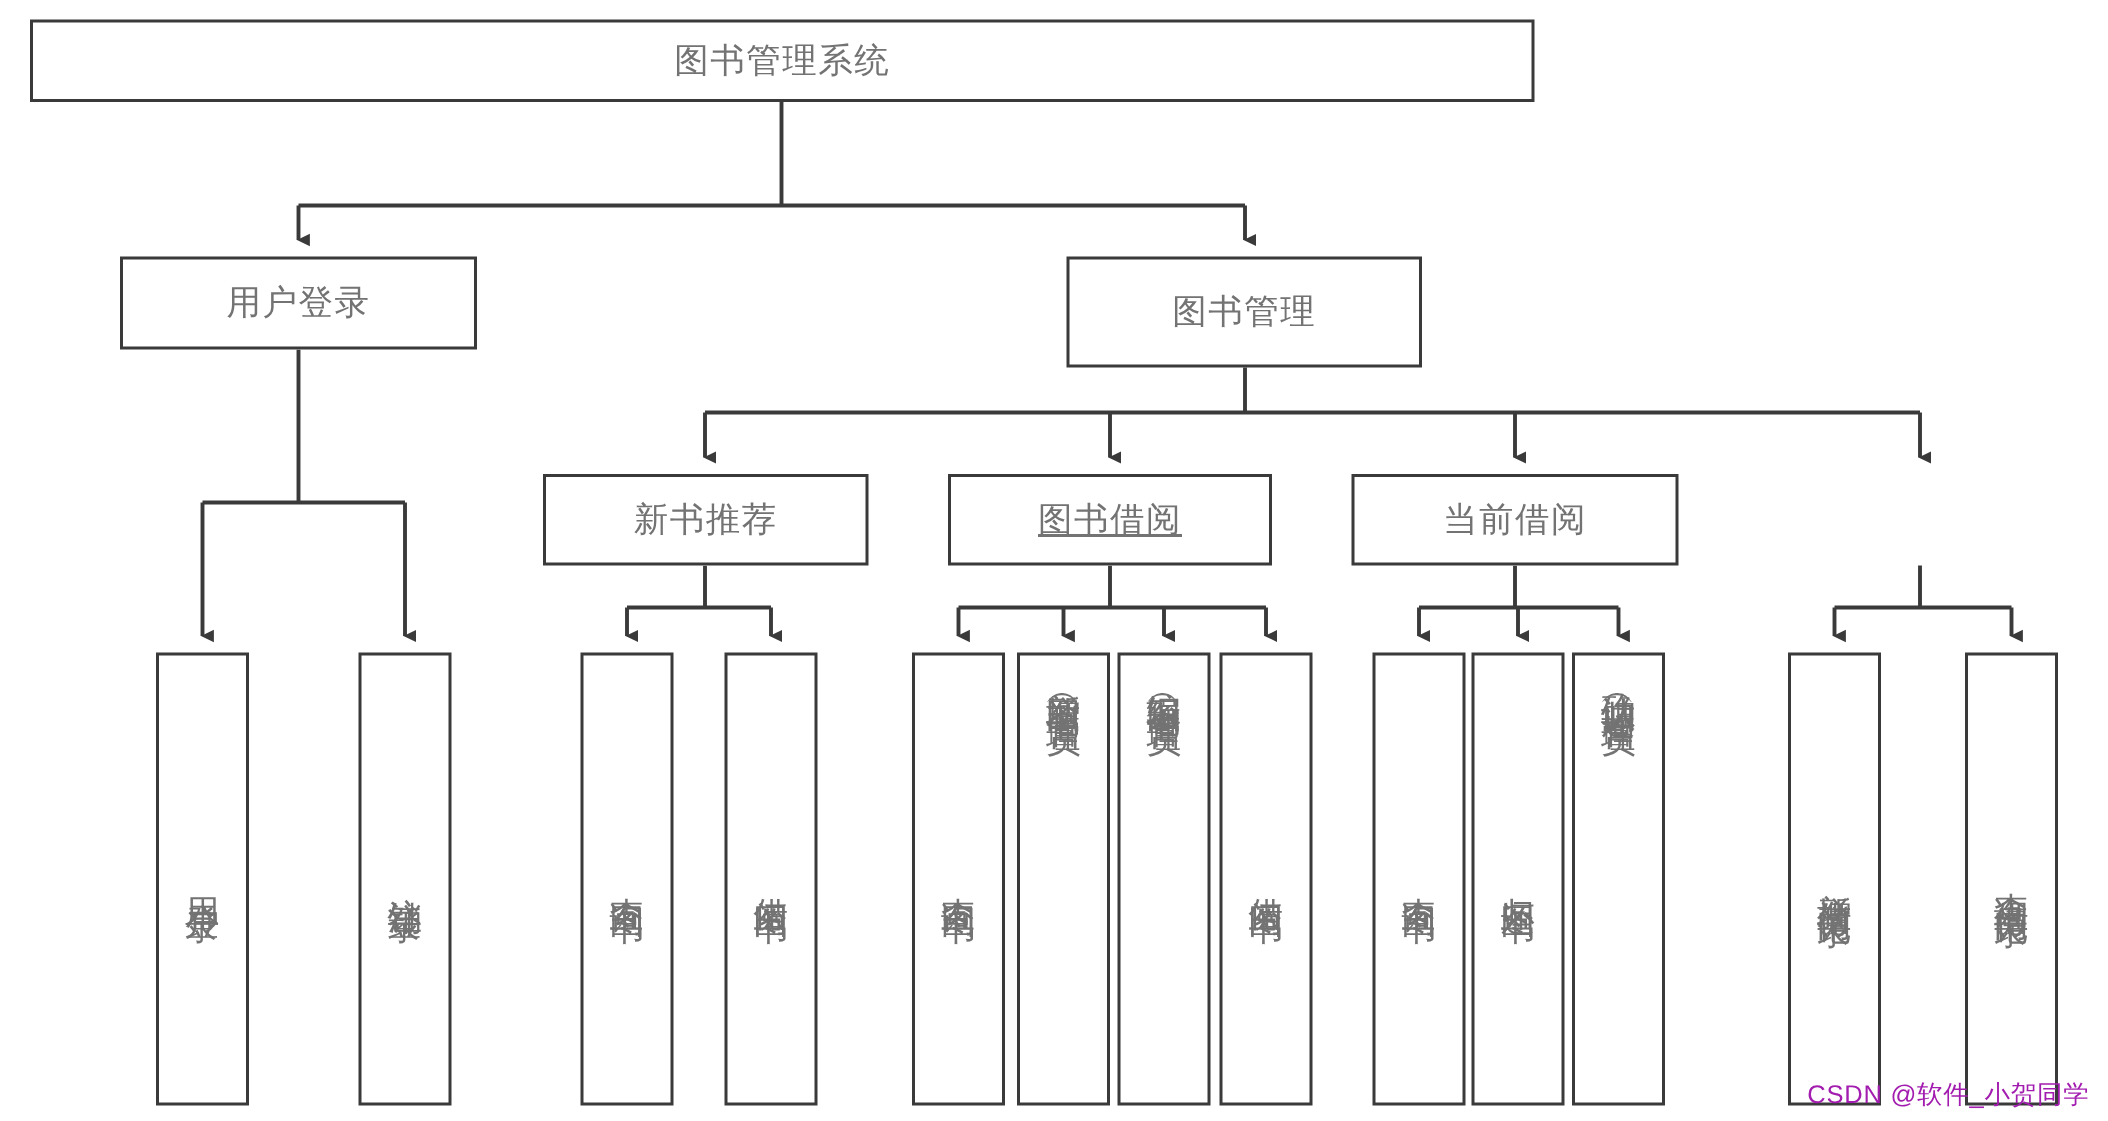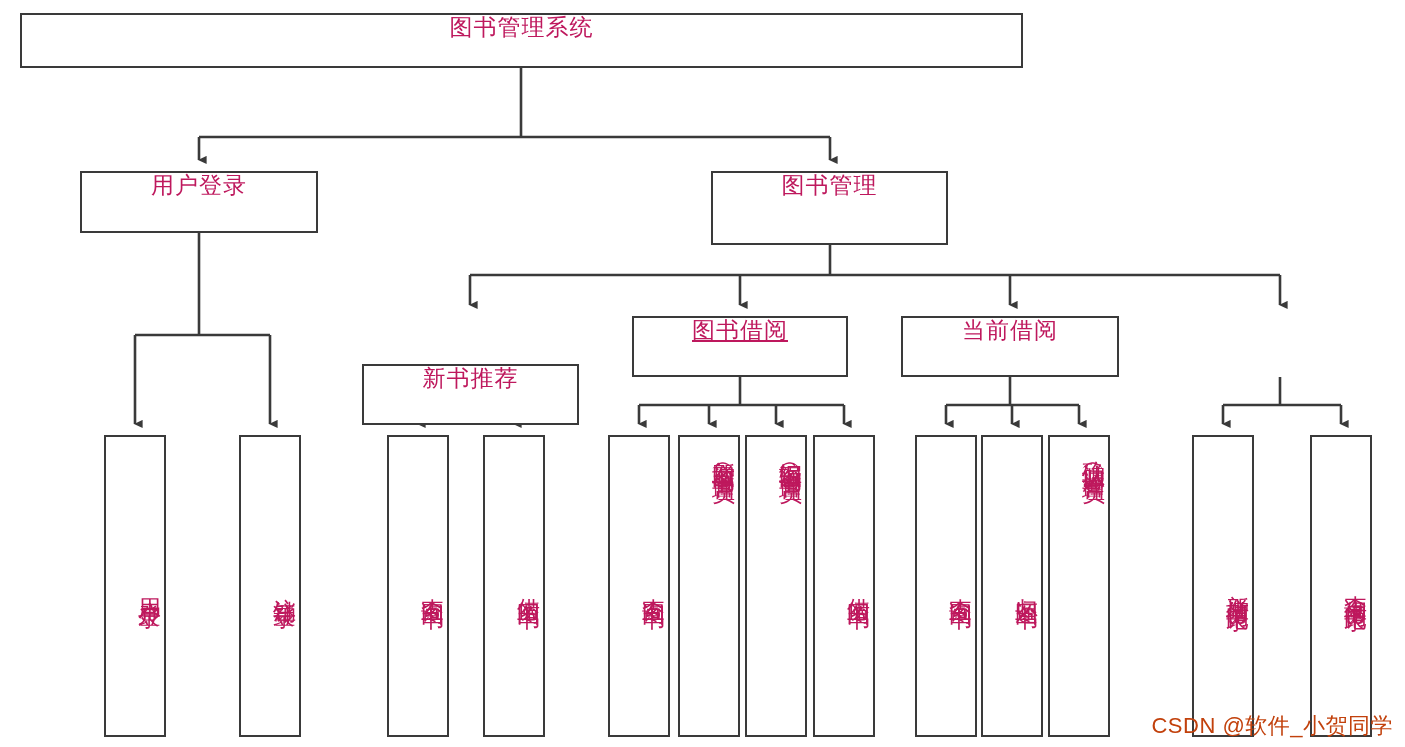--- a/index.html
+++ b/index.html
@@ -25,23 +25,23 @@
     width: 1405px;
     height: 747px;
     pointer-events: none;
   }
   .node {
     position: absolute;
     box-sizing: border-box;
     background: #ffffff;
     border: 2px solid #3a3a3a;
     display: flex;
-    align-items: flex-start;
+    align-items: center;
     justify-content: center;
-    color: #be185d;
+    color: #737373;
   }
   .node.horiz {
     font-size: 23px;
     letter-spacing: 1px;
     line-height: 1.1;
   }
   .node.vert {
     writing-mode: vertical-rl;
     text-orientation: upright;
     font-size: 23px;
@@ -49,22 +49,22 @@
     letter-spacing: 3px;
     padding: 6px 0;
   }
   .node.vert.top-aligned {
     justify-content: flex-start;
   }
   .watermark {
     position: absolute;
     right: 12px;
     bottom: 6px;
-    font-size: 22px;
-    color: #c2410c;
+    font-size: 17px;
+    color: #a21caf;
     letter-spacing: 0.5px;
     white-space: nowrap;
     user-select: none;
   }
 </style>
 </head>
 <body>
 
 <div id="diagram-root">
 
@@ -122,21 +122,21 @@
     <span>图书管理系统</span>
   </div>
 
   <div class="node horiz" id="node-l1-0" style="left: 80px; top: 171px; width: 238px; height: 62px;">
     <span>用户登录</span>
   </div>
   <div class="node horiz" id="node-l1-1" style="left: 711px; top: 171px; width: 237px; height: 74px;">
     <span>图书管理</span>
   </div>
 
-  <div class="node horiz" id="node-l2-0" style="left: 362px; top: 316px; width: 217px; height: 61px; margin-top: 48px;">
+  <div class="node horiz" id="node-l2-0" style="left: 362px; top: 316px; width: 217px; height: 61px;">
     <span>新书推荐</span>
   </div>
   <div class="node horiz" id="node-l2-1" style="left: 632px; top: 316px; width: 216px; height: 61px; text-decoration: underline;">
     <span>图书借阅</span>
   </div>
   <div class="node horiz" id="node-l2-2" style="left: 901px; top: 316px; width: 218px; height: 61px;">
     <span>当前借阅</span>
   </div>
 
   <div class="node vert" id="node-leaf-0" style="left: 104px; top: 435px; width: 62px; height: 302px;">

